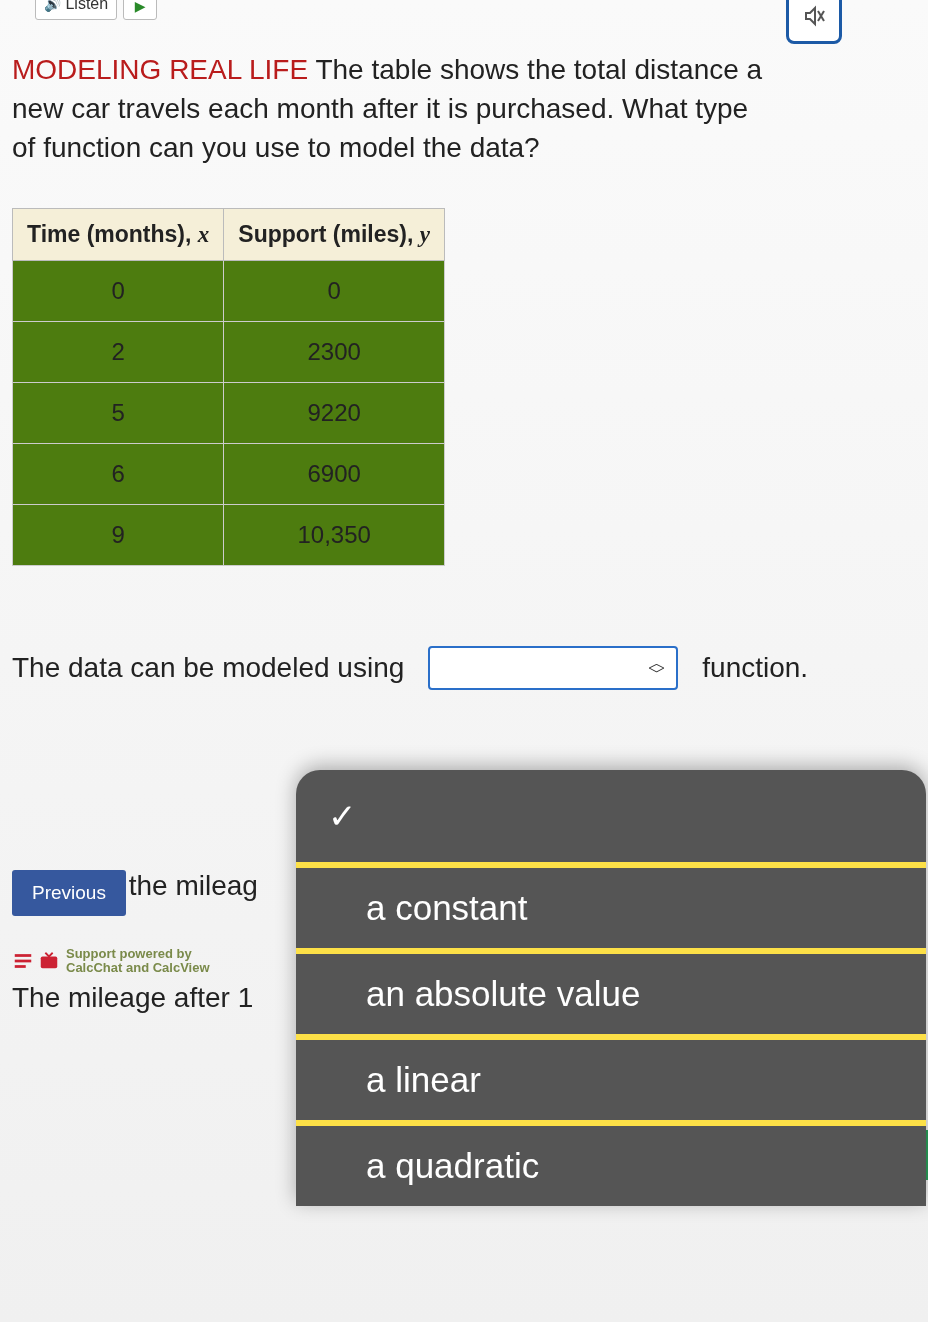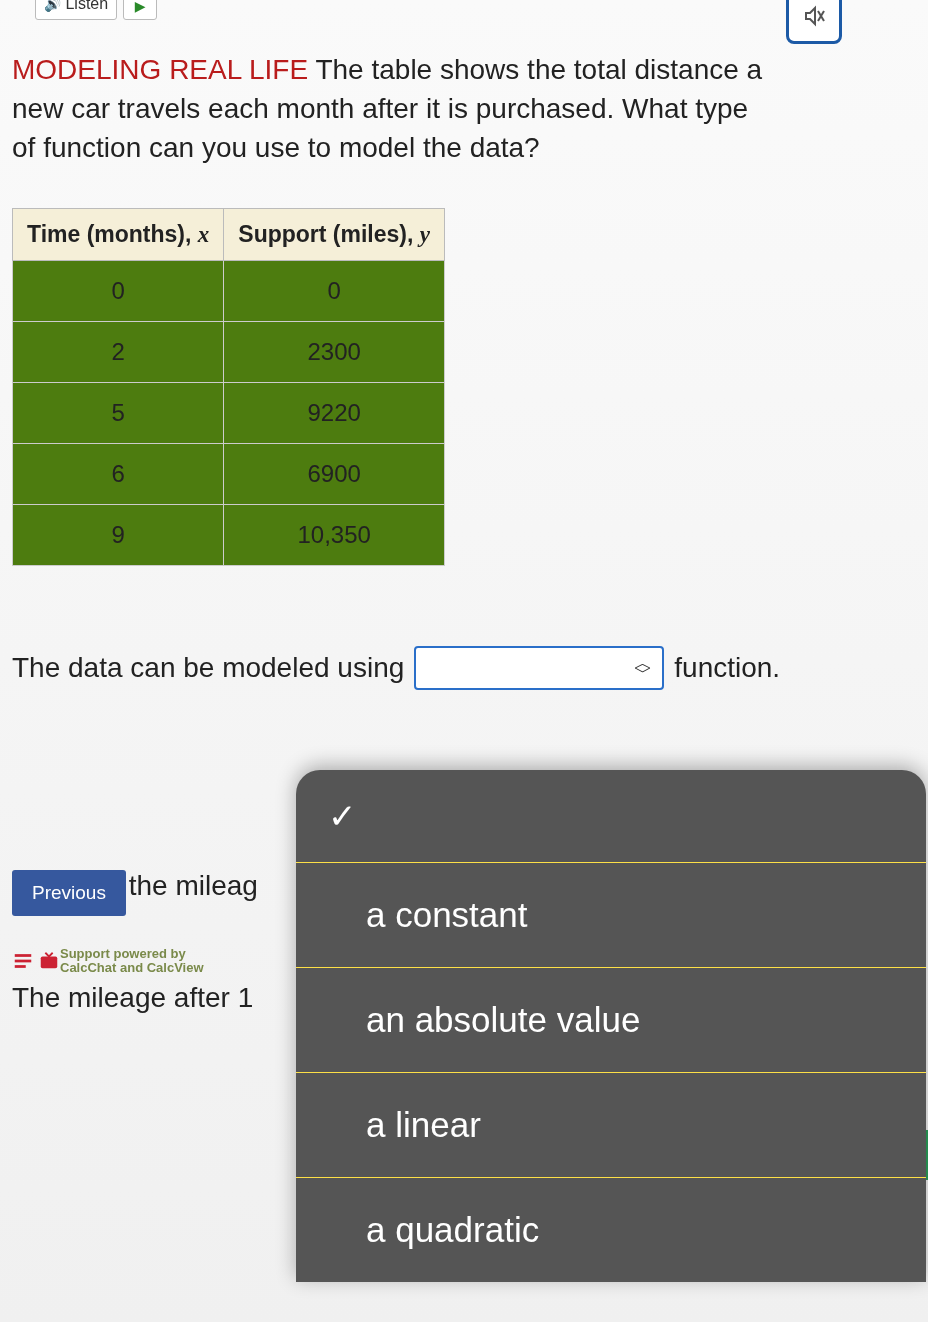--- a/index.html
+++ b/index.html
@@ -101,21 +101,21 @@
     padding: 16px 14px;
     border: 1px solid #ccc;
     color: #222;
   }
   .answer-line {
     margin-top: 80px;
     font-size: 28px;
     color: #222;
     display: flex;
     align-items: center;
-    gap: 10px;
+    gap: 24px;
     flex-wrap: nowrap;
     text-align: center;
   }
   .select-box {
     border: 2px solid #2a6fc9;
     background: #fff;
     width: 250px;
     height: 44px;
     display: inline-flex;
     align-items: center;
@@ -152,20 +152,21 @@
     padding: 12px 20px;
     border: none;
     border-radius: 3px;
   }
   .support {
     position: absolute;
     bottom: 100px;
     left: 0;
     display: flex;
     align-items: center;
+    gap: 6px;
     transform: translateY(62px);
     margin-top: 15px;
   }
   .support-icons {
     display: flex;
     gap: 4px;
   }
   .support-icon1 {
     width: 22px;
     height: 22px;
@@ -188,24 +189,24 @@
     position: absolute;
     top: 770px;
     left: 296px;
     width: 630px;
     background: #555;
     border-radius: 24px 24px 0 0;
     box-shadow: 0 -4px 20px rgba(0,0,0,0.3);
     overflow: hidden;
   }
   .dropdown-item {
-    padding: 32px 70px;
+    padding: 20px 70px;
     font-size: 35px;
     color: #fff;
-    border-top: 1px solid #fde047;
+    border-top: 6px solid #fde047;
   }
   .dropdown-item:first-child {
     border-top: none;
     padding: 26px 32px;
   }
   .check {
     color: #fff;
     font-size: 34px;
   }
   .green-sliver {

